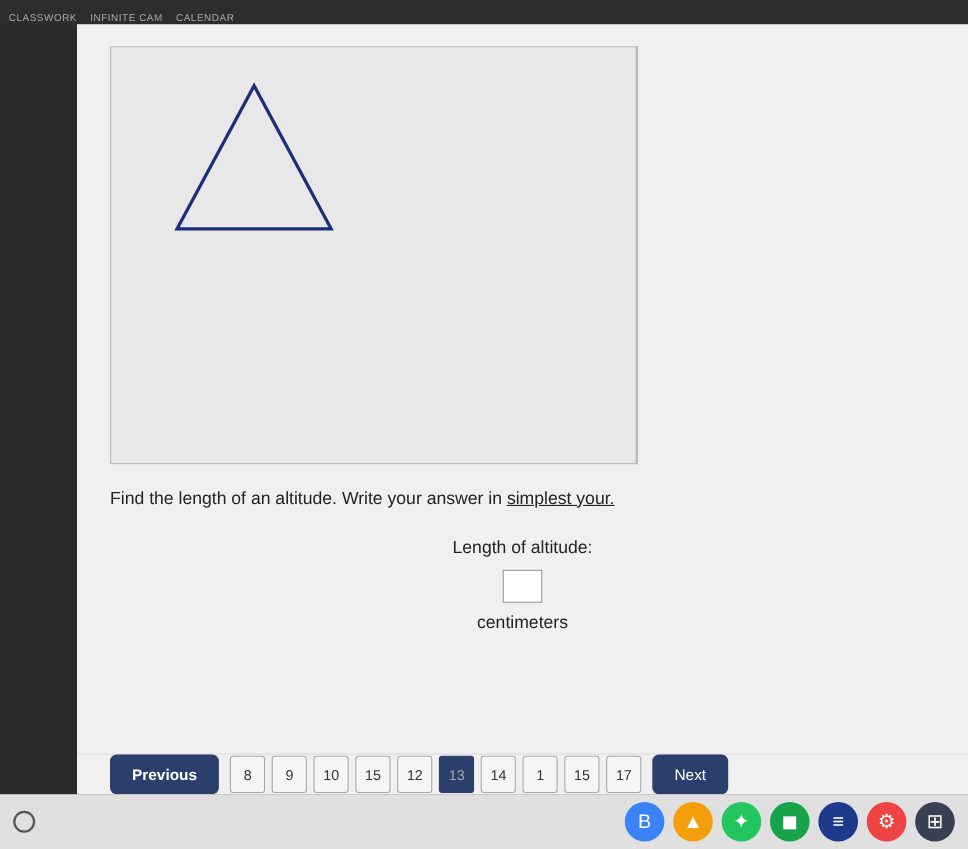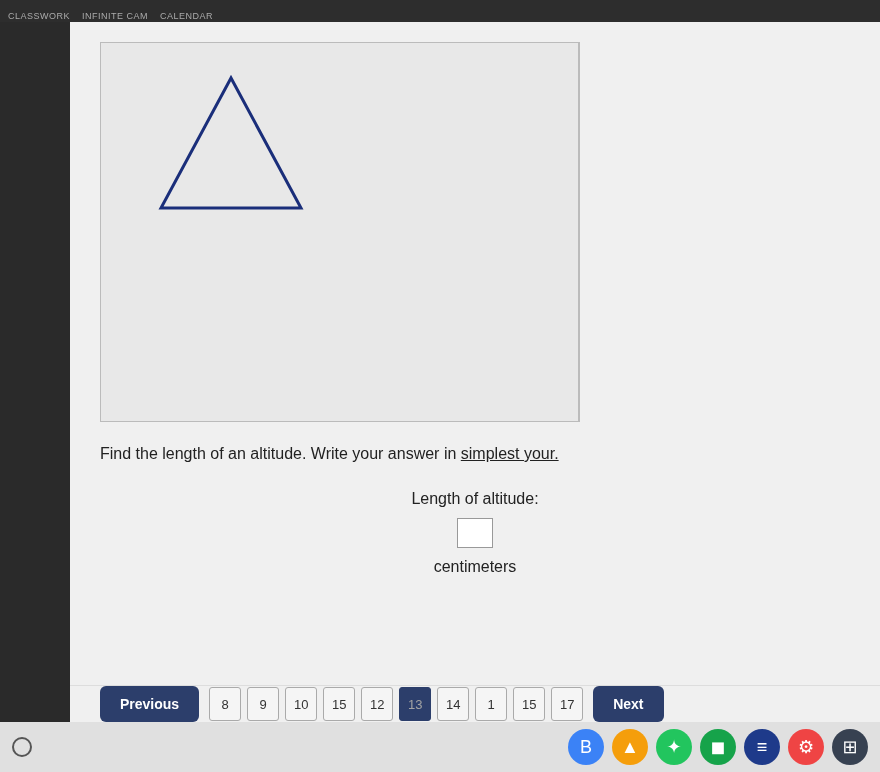--- a/index.html
+++ b/index.html
@@ -132,21 +132,21 @@
       margin-right: 4px;
     }
 
     .btn-next {
       background: #2c3e6b;
       color: #fff;
       border: none;
       border-radius: 6px;
       padding: 10px 20px;
       font-size: 14px;
-      font-weight: bold;
+      font-weight: normal;
       cursor: pointer;
       margin-left: 4px;
     }
 
     .page-num {
       width: 32px;
       height: 34px;
       border: 1.5px solid #aaa;
       background: #f5f5f5;
       color: #333;

